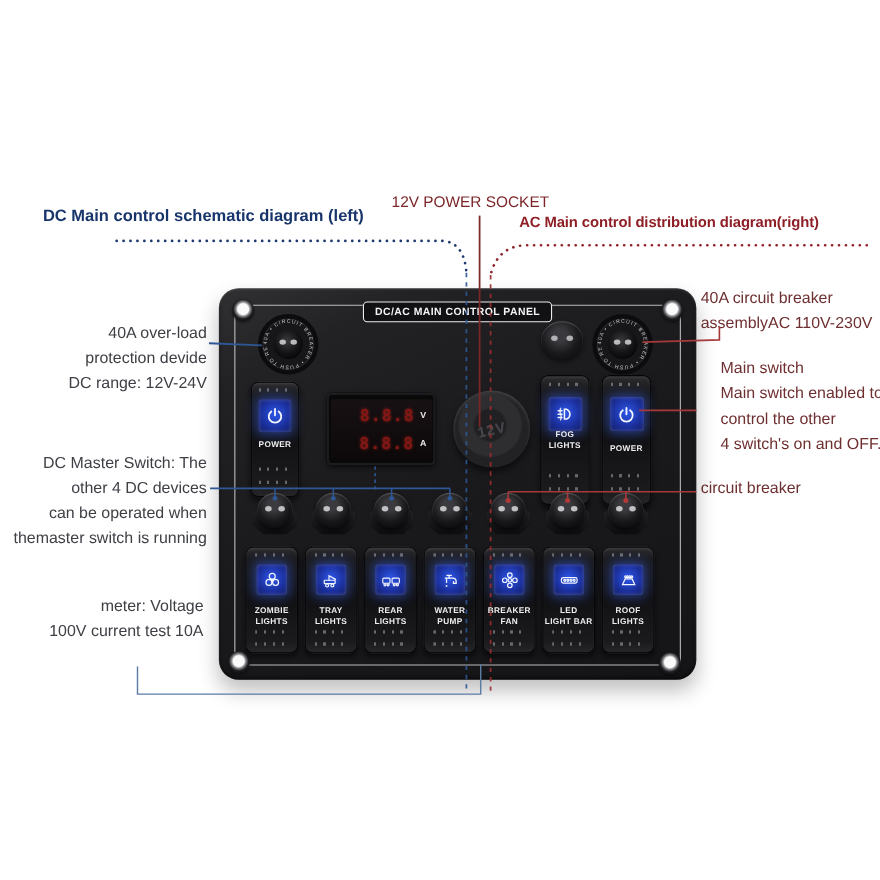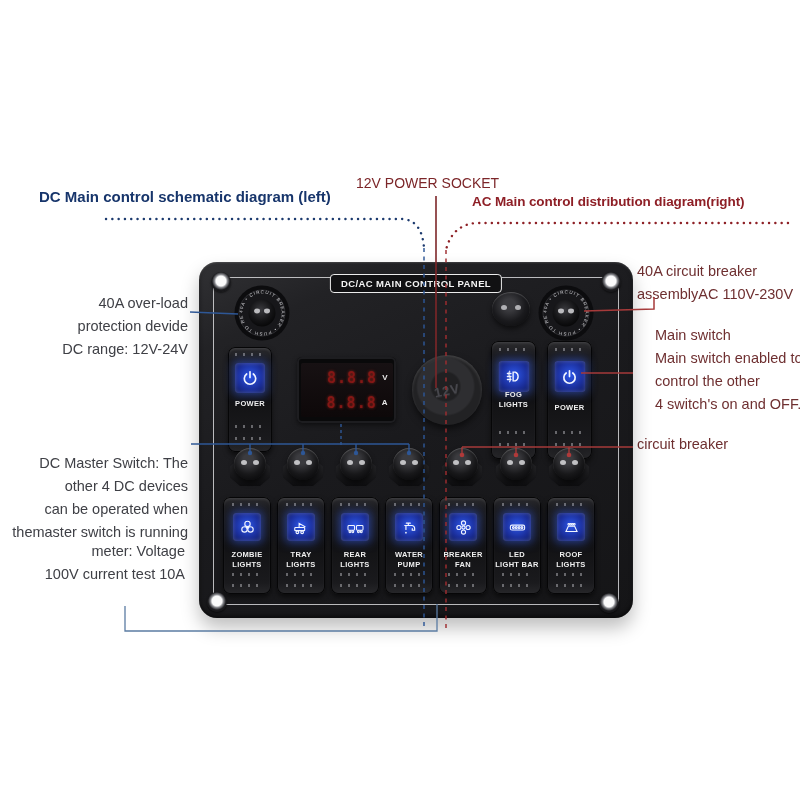--- a/index.html
+++ b/index.html
@@ -92,21 +92,21 @@
   <div class="hdg" id="left-heading">DC Main control schematic diagram (left)</div>
   <div class="hdg" id="socket-label">12V POWER SOCKET</div>
   <div class="hdg" id="right-heading">AC Main control distribution diagram(right)</div>
 
   <div class="note ra" style="right:612px;top:292px;">
     <span class="ln">40A over-load</span>
     <span class="ln">protection devide</span>
     <span class="ln">DC range: 12V-24V</span>
   </div>
 
-  <div class="note ra" style="right:612px;top:410px;margin-top:42px;">
+  <div class="note ra" style="right:612px;top:410px;">
     <span class="ln">DC Master Switch: The</span>
     <span class="ln">other 4 DC devices</span>
     <span class="ln">can be operated when</span>
     <span class="ln">themaster switch is running</span>
   </div>
 
   <div class="note ra" style="right:615px;top:540px;">
     <span class="ln">meter: Voltage</span>
     <span class="ln">100V current test 10A</span>
   </div>

